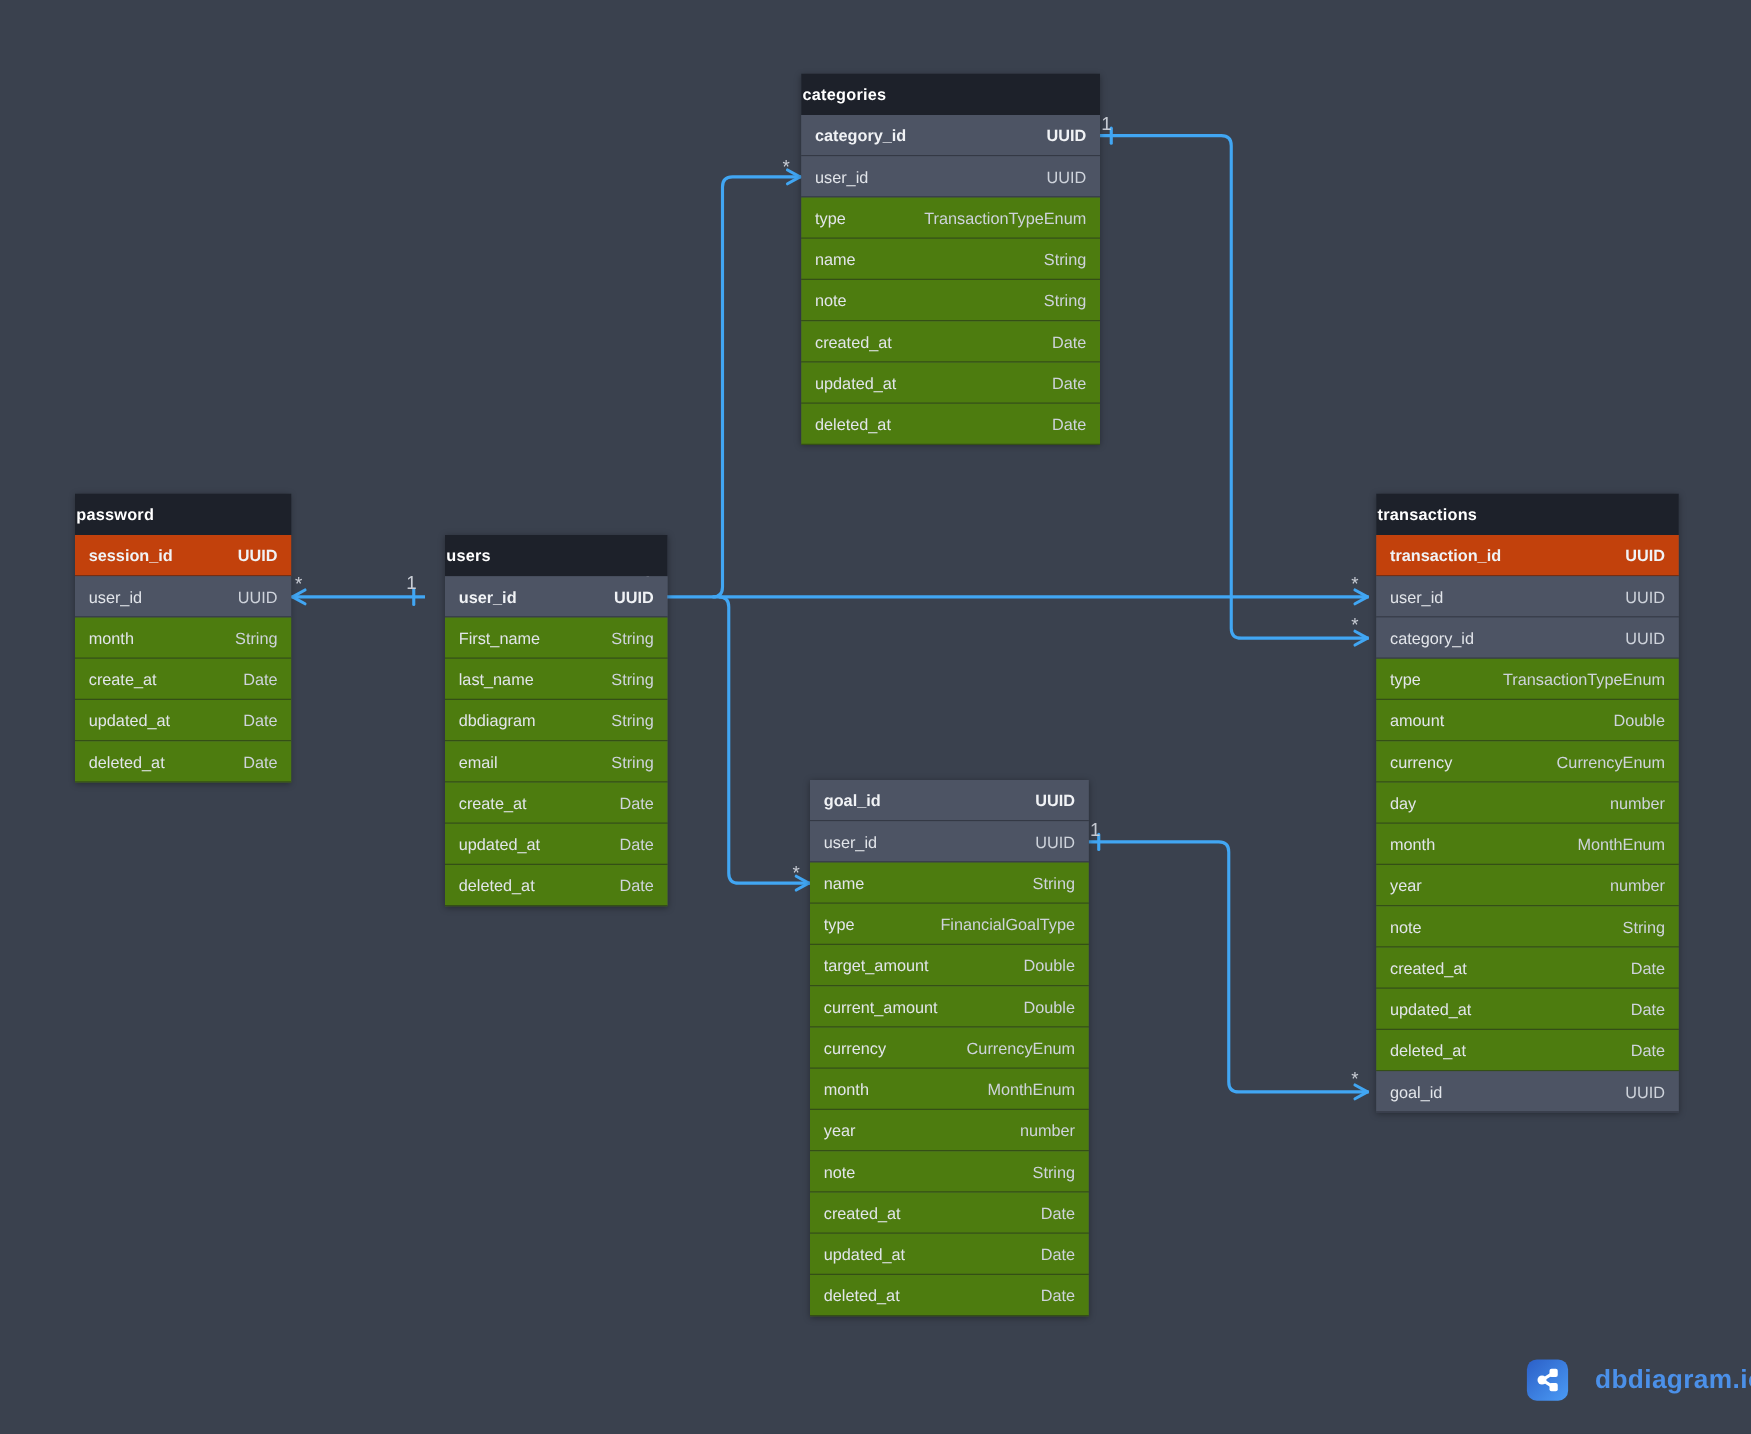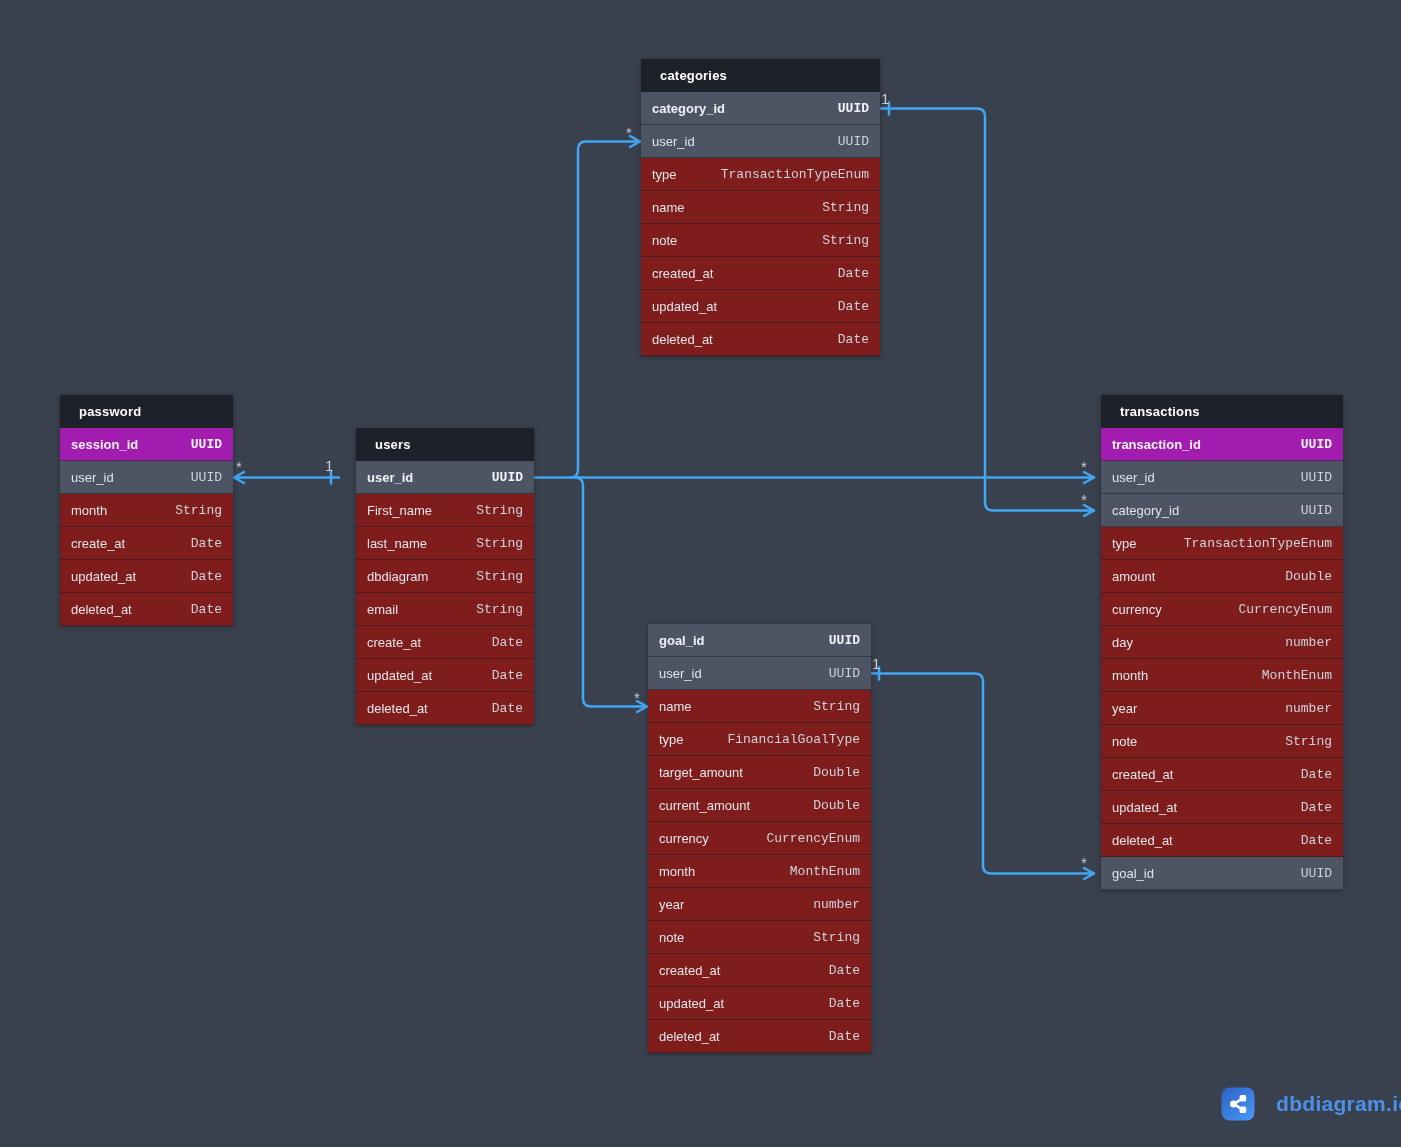--- a/index.html
+++ b/index.html
@@ -1,27 +1,27 @@
 <!DOCTYPE html>
 <html><head>
 <meta charset="utf-8">
 <style>
   html,body{margin:0;padding:0;background:#3a414e;overflow:hidden;}
   .canvas{position:relative;width:1401px;height:1147px;background:#3a414e;
           font-family:"Liberation Sans","DejaVu Sans",sans-serif;}
   #rel-svg{position:absolute;left:0;top:0;width:1401px;height:1147px;}
   .table{position:absolute;box-shadow:0 1px 5px rgba(0,0,0,.35);font-size:13px;}
   .t-header{height:33px;line-height:33px;background:#1d212a;color:#ffffff;
-            font-weight:bold;padding:0 19px;letter-spacing:.2px;cursor:move;}
+            font-weight:bold;padding:0 1px;letter-spacing:.2px;cursor:move;}
   .t-row{height:33px;display:flex;align-items:center;justify-content:space-between;
-         padding:0 11px;background:#7f1d1d;box-shadow:inset 0 -1px 0 rgba(22,25,32,.45);
+         padding:0 11px;background:#4d7c0f;box-shadow:inset 0 -1px 0 rgba(22,25,32,.45);
          cursor:pointer;}
   .t-row .f-name{color:#e2e5ea;}
-  .t-row .f-type{color:#ced3db;text-align:left;font-family:Liberation Mono, monospace;}
-  .t-row.pk{background:#a21caf;}
+  .t-row .f-type{color:#ced3db;text-align:left;}
+  .t-row.pk{background:#c2410c;}
   .t-row.pk .f-name,.t-row.pk .f-type{font-weight:bold;color:#f0f2f5;}
   .t-row.hl{background:#4d5464;}
   .t-row.pkhl{background:#4d5464;}
   .t-row.pkhl .f-name,.t-row.pkhl .f-type{font-weight:bold;color:#f0f2f5;}
   .rel-path{fill:none;stroke:#41a6f3;stroke-width:2.5px;}
   .rel-arrow{fill:none;stroke:#41a6f3;stroke-width:2.5px;stroke-linecap:round;stroke-linejoin:round;}
   .rel-tick{stroke:#41a6f3;stroke-width:2.5px;stroke-linecap:round;}
   .rel-label{fill:#c8ccd4;font-size:15px;font-family:"Liberation Sans","DejaVu Sans",sans-serif;}
   .logo{position:absolute;left:1221px;top:1087px;display:flex;align-items:center;
         gap:21px;text-decoration:none;cursor:pointer;}

